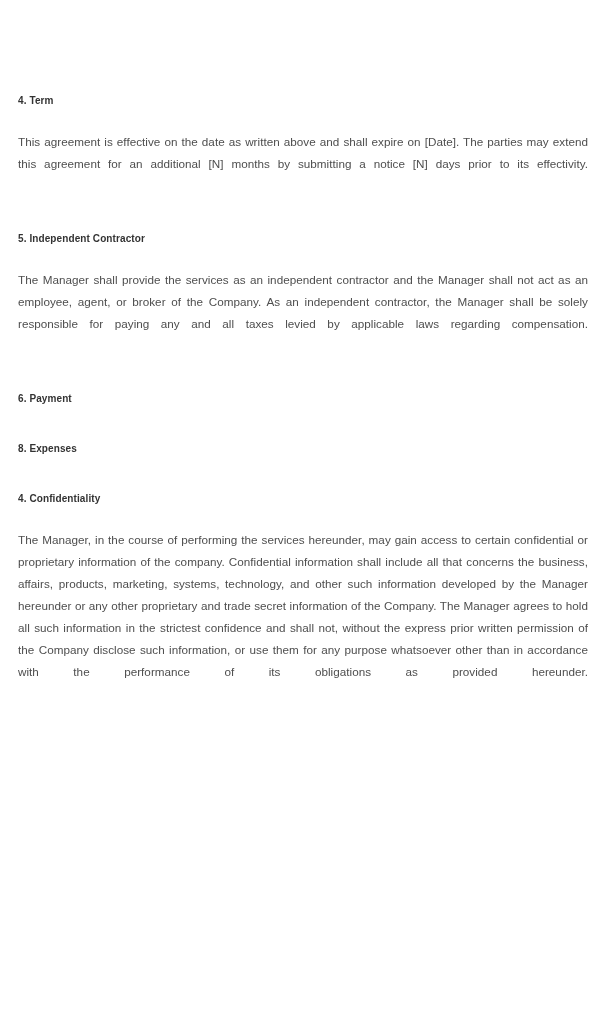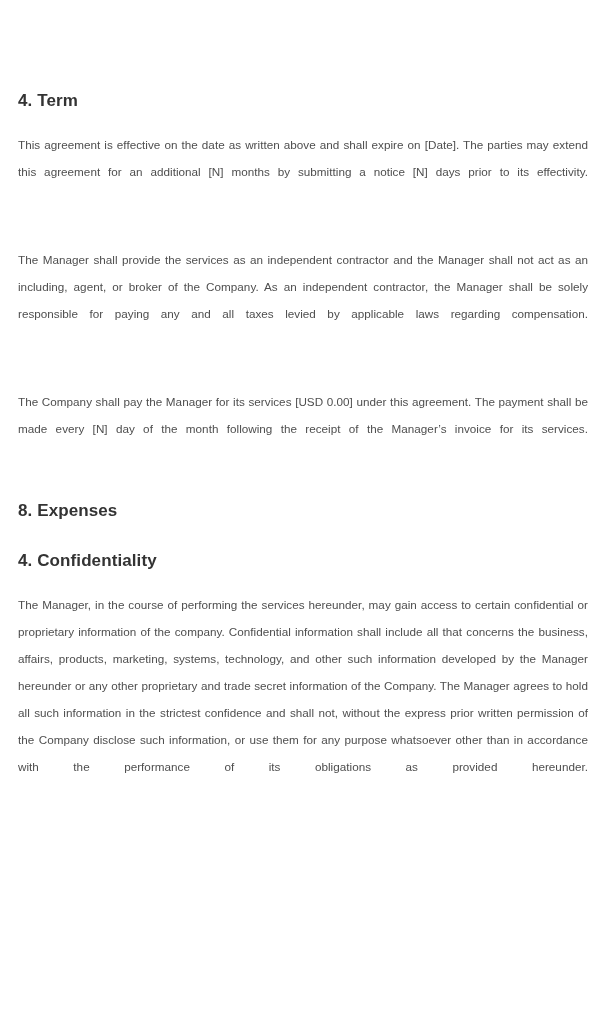--- a/index.html
+++ b/index.html
@@ -24,31 +24,31 @@
   .doc-body {
     width: 570px;
   }
   .section {
     margin-bottom: 34px;
   }
   .section:last-child {
     margin-bottom: 0;
   }
   .section-heading {
-    font-size: 17px;
+    font-size: 10px;
     font-weight: bold;
     color: #333333;
     letter-spacing: 0.1px;
     margin: 0 0 22px 0;
     line-height: 16px;
   }
   .section-body {
     font-size: 11.7px;
     color: #4e4e4e;
-    line-height: 27px;
+    line-height: 22px;
     text-align: justify;
     text-justify: inter-word;
     margin: 0;
     letter-spacing: 0.02px;
   }
   
   .section-body:after {
     content: "";
     display: inline-block;
     width: 100%;
@@ -59,25 +59,26 @@
 
 <div class="page">
   <div class="doc-body">
 
     <div class="section">
       <h2 class="section-heading">4. Term</h2>
       <p class="section-body">This agreement is effective on the date as written above and shall expire on [Date]. The parties may extend this agreement for an additional [N] months by submitting a notice [N] days prior to its effectivity.</p>
     </div>
 
     <div class="section">
-      <p class="section-body">The Manager shall provide the services as an independent contractor and the Manager shall not act as an including, agent, or broker of the Company. As an independent contractor, the Manager shall be solely responsible for paying any and all taxes levied by applicable laws regarding compensation.</p>
+      <h2 class="section-heading">5. Independent Contractor</h2>
+      <p class="section-body">The Manager shall provide the services as an independent contractor and the Manager shall not act as an employee, agent, or broker of the Company. As an independent contractor, the Manager shall be solely responsible for paying any and all taxes levied by applicable laws regarding compensation.</p>
     </div>
 
     <div class="section">
-      <p class="section-body">The Company shall pay the Manager for its services [USD 0.00] under this agreement. The payment shall be made every [N] day of the month following the receipt of the Manager’s invoice for its services.</p>
+      <h2 class="section-heading">6. Payment</h2>
     </div>
 
     <div class="section">
       <h2 class="section-heading">8. Expenses</h2>
     </div>
 
     <div class="section">
       <h2 class="section-heading">4. Confidentiality</h2>
       <p class="section-body">The Manager, in the course of performing the services hereunder, may gain access to certain confidential or proprietary information of the company. Confidential information shall include all that concerns the business, affairs, products, marketing, systems, technology, and other such information developed by the Manager hereunder or any other proprietary and trade secret information of the Company. The Manager agrees to hold all such information in the strictest confidence and shall not, without the express prior written permission of the Company disclose such information, or use them for any purpose whatsoever other than in accordance with the performance of its obligations as provided hereunder.</p>
     </div>

